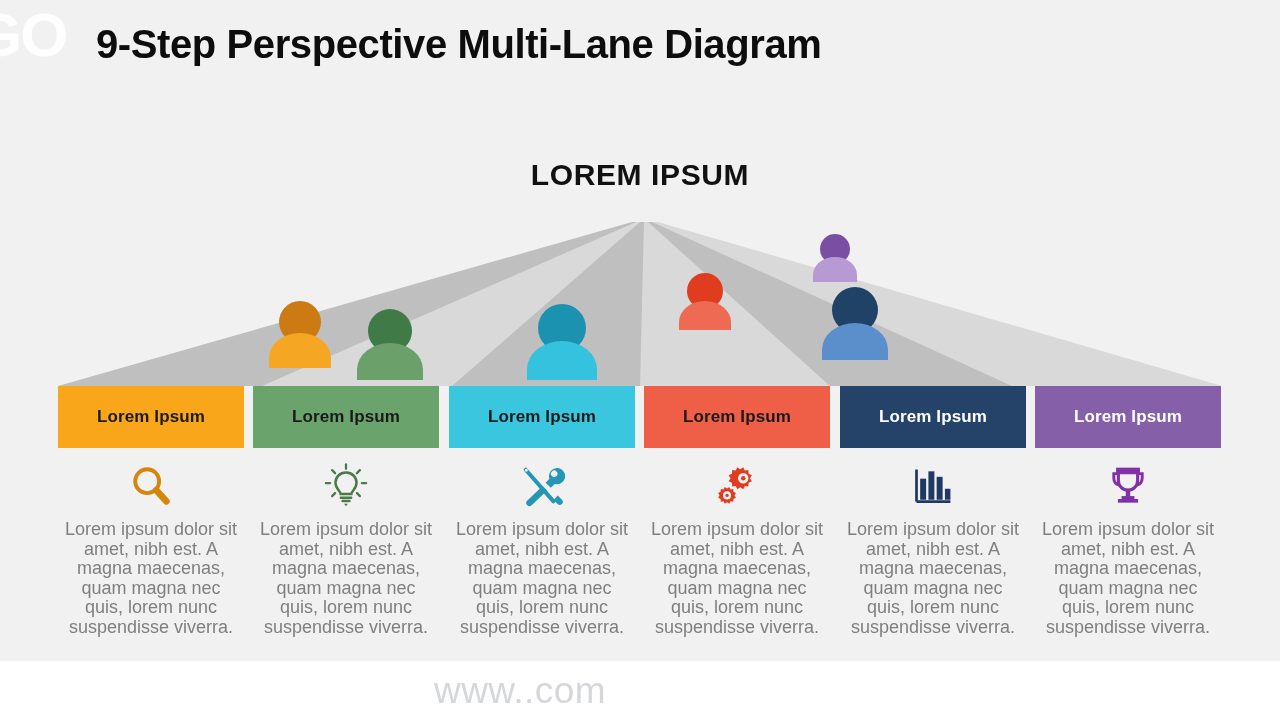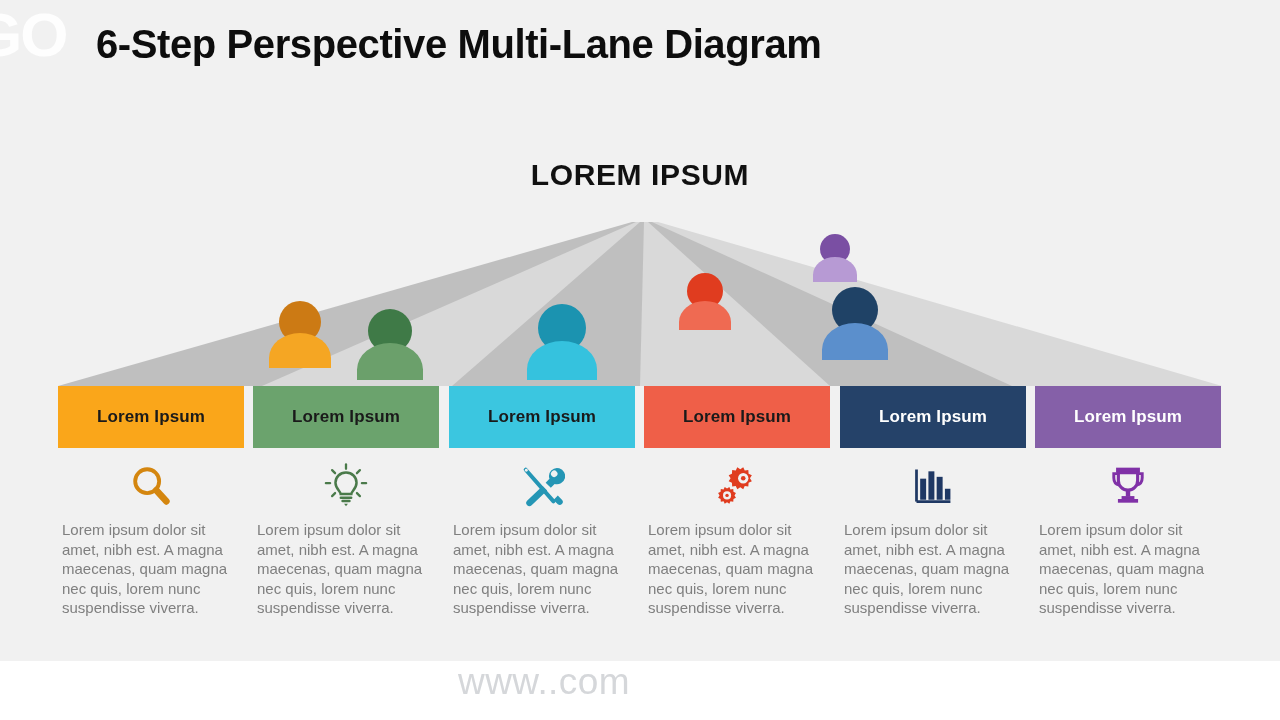--- a/index.html
+++ b/index.html
@@ -109,58 +109,58 @@
   }
   .icon-wrap {
     height: 62px;
     display: flex;
     align-items: center;
     justify-content: center;
     margin-top: 7px;
   }
   .desc {
     margin-top: 3px;
-    font-size: 15px;
+    font-size: 18px;
     line-height: 19.5px;
     color: #7f7f7f;
+    text-align: center;
     padding: 0 4px;
   }
 
   
   .footer {
     position: absolute;
     left: 0;
     top: 661px;
     width: 1280px;
     height: 59px;
     background: #ffffff;
   }
   .footer-url {
     position: absolute;
     left: 0;
     top: 0;
     width: 1040px;
     height: 59px;
     display: flex;
-    align-items: flex-start;
+    align-items: center;
     justify-content: center;
     font-size: 37px;
     font-weight: 300;
     letter-spacing: .4px;
-    margin-left: 24px;
   }
   .url-dim  { color: #d5d7da; }
   .url-main { color: #1b2a3d; }
 </style>
 </head>
 <body>
 
 <div class="wm-logo">GO</div>
 
-<div class="title">6-Step Perspective Multi-Lane Diagram</div>
+<div class="title">9-Step Perspective Multi-Lane Diagram</div>
 
 <div class="subtitle">LOREM IPSUM</div>
 
 <svg class="lanes" id="lanes-svg" viewBox="0 0 1280 720" width="1280" height="720">
     <path d="M 58 386 L 632 222 L 638 222 L 285 386 Z" fill="#bfbfbf"></path>
     <path d="M 262 386 L 636 222 L 642 222 L 470 386 Z" fill="#d9d9d9"></path>
     <path d="M 452 386 L 640 222 L 646 222 L 655 386 Z" fill="#bfbfbf"></path>
     <path d="M 640 386 L 644 222 L 650 222 L 848 386 Z" fill="#d9d9d9"></path>
     <path d="M 830 386 L 648 222 L 654 222 L 1040 386 Z" fill="#bfbfbf"></path>
     <path d="M 1012 386 L 652 222 L 658 222 L 1222 386 Z" fill="#d9d9d9"></path>

